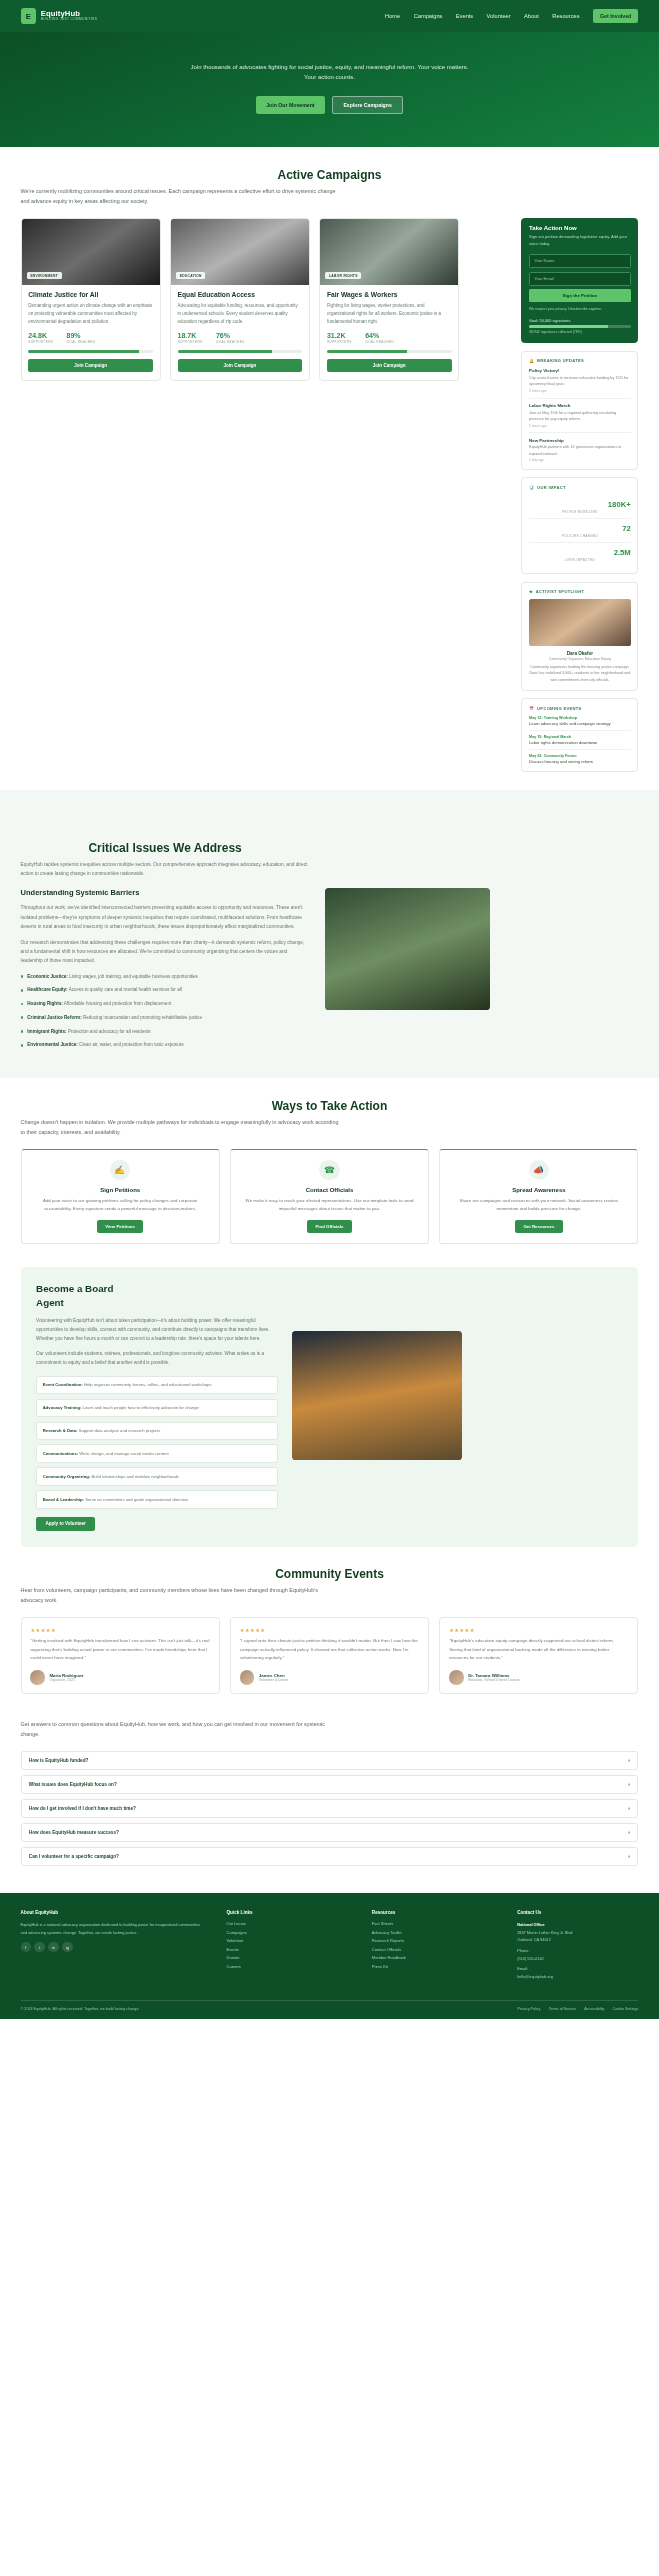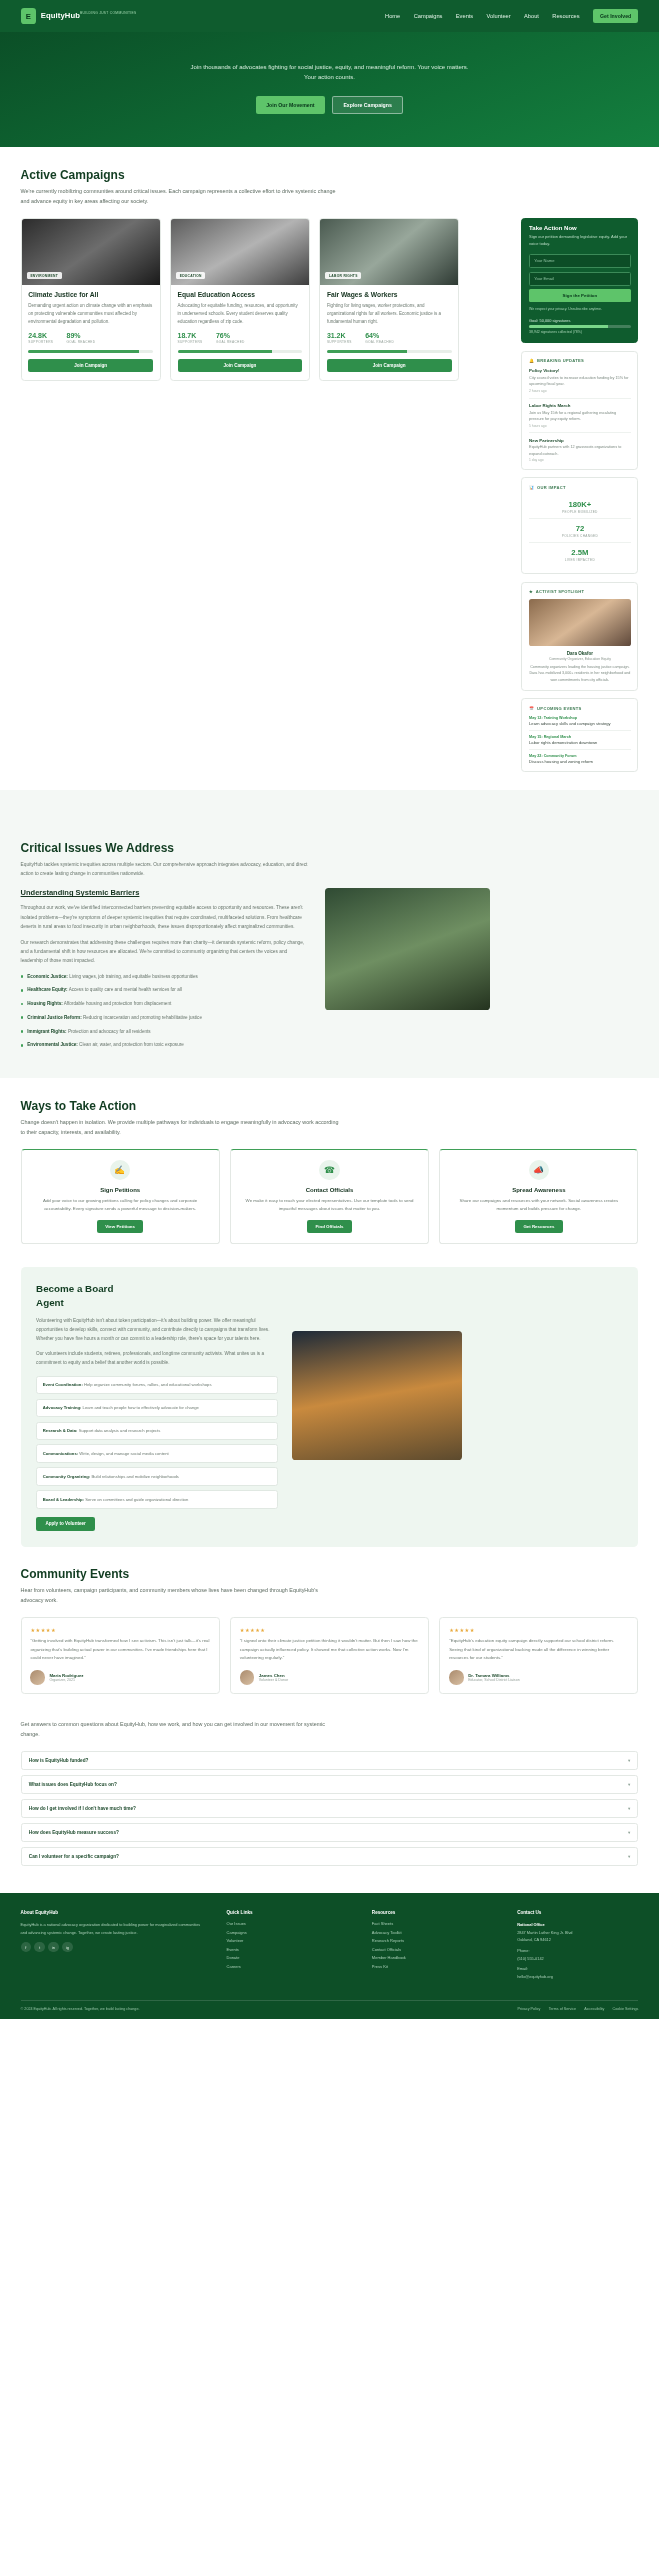--- a/index.html
+++ b/index.html
@@ -23,21 +23,21 @@
     padding: 0 20.6px;
     gap: 7.2px;
   }
   .brand { display: flex; align-items: center; gap: 4.6px; }
   .brand-mark {
     width: 15.5px; height: 15.5px; border-radius: 3.1px;
     background: #5ec46a;
     display: flex; align-items: center; justify-content: center;
     color: #09381c; font-weight: bold; font-size: 7.7px;
   }
-  .brand-text { display: flex; flex-direction: row; line-height: 1.1; }
+  .brand-text { display: flex; flex-direction: column; line-height: 1.1; }
   .brand-name { font-size: 7.7px; font-weight: bold; letter-spacing: 0.1px; }
   .brand-tag { font-size: 3.3px; letter-spacing: 0.3px; color: #a8dcb5; text-transform: uppercase; }
   .main-nav { margin-left: auto; display: flex; align-items: center; gap: 13.4px; }
   .main-nav a { font-size: 5.7px; color: #e2f3e7; }
   .cta-nav {
     background: #5ec46a; color: #07351a; font-size: 5.2px; font-weight: bold;
     padding: 3.6px 7.2px; border-radius: 2.1px; border: none; cursor: pointer;
   }
 
   
@@ -57,21 +57,21 @@
   .hero-actions { display: flex; gap: 7.2px; justify-content: center; }
   .btn {
     border: none; cursor: pointer; border-radius: 2.1px; font-size: 5.2px; font-weight: bold;
     padding: 5.2px 10.3px;
   }
   .btn-primary { background: #5ec46a; color: #07351a; }
   .btn-ghost { background: rgba(255,255,255,.12); color: #fff; border: 0.5px solid rgba(255,255,255,.45); }
 
   
   .section { padding: 20.6px 20.6px 5.2px; }
-  .section-title { font-size: 12px; font-weight: bold; margin-bottom: 5.2px; color: #123d22; }
+  .section-title { font-size: 12px; font-weight: bold; margin-bottom: 5.2px; color: #123d22; text-align: center; }
   .section-sub { font-size: 5.4px; color: #5d6b61; line-height: 1.8; max-width: 319px; margin-bottom: 11.3px; }
 
   .campaign-layout { display: flex; gap: 11.3px; align-items: flex-start; }
   .campaign-grid { flex: 1 1 auto; display: flex; flex-wrap: wrap; gap: 9.3px; }
 
   
   .campaign-card {
     width: 140px; background: #fff; border: 0.5px solid #e3e8e4; border-radius: 3.6px; overflow: hidden;
   }
   .card-photo { height: 66px; position: relative; }
@@ -125,38 +125,38 @@
     color: #3d7a52; margin-bottom: 5.2px; display: flex; align-items: center; gap: 2.6px;
   }
   .news-item { padding-bottom: 4.6px; margin-bottom: 4.6px; border-bottom: 0.5px solid #eef2ef; }
   .news-item:last-child { border-bottom: none; margin-bottom: 0; padding-bottom: 0; }
   .news-title { font-size: 4.4px; font-weight: bold; color: #1d4a2c; margin-bottom: 1.5px; }
   .news-desc { font-size: 3.8px; color: #7d8a82; line-height: 1.65; margin-bottom: 1.5px; }
   .news-time { font-size: 3.3px; color: #a7b2aa; }
 
   .impact-row { text-align: center; padding: 4.6px 0; border-bottom: 0.5px solid #eef2ef; }
   .impact-row:last-child { border-bottom: none; }
-  .impact-val { font-size: 7.7px; font-weight: bold; color: #2f8f4b; }
+  .impact-val { font-size: 7.7px; font-weight: bold; color: #2f8f4b; text-align: right; }
   .impact-lbl { font-size: 3.2px; text-transform: uppercase; letter-spacing: 0.3px; color: #95a19a; margin-top: 1px; }
 
   .spot-photo { height: 47px; border-radius: 2.6px; background: linear-gradient(145deg,#8a6a4c,#d8b795,#5e4staff); background: linear-gradient(145deg,#8a6a4c,#d8b795,#5e483a); margin-bottom: 4.6px; }
   .spot-name { font-size: 4.6px; font-weight: bold; color: #1d4a2c; text-align: center; }
   .spot-role { font-size: 3.5px; color: #8c978f; text-align: center; margin: 1px 0 3.1px; }
   .spot-quote { font-size: 3.7px; color: #7d8a82; line-height: 1.7; text-align: center; }
 
   .event-item { padding-bottom: 4.1px; margin-bottom: 4.1px; border-bottom: 0.5px solid #eef2ef; }
   .event-item:last-child { border-bottom: none; margin-bottom: 0; padding-bottom: 0; }
   .event-date { font-size: 3.7px; font-weight: bold; color: #2f8f4b; }
   .event-name { font-size: 4.1px; color: #3c4a41; margin-top: 1px; }
 
   
   .issues { background: #f4f8f5; padding: 20.6px 20.6px 23px; margin-top: 13.4px; }
   .issues-inner { display: flex; gap: 15.5px; align-items: flex-start; }
   .issues-text { flex: 1 1 auto; max-width: 289px; margin-top: 30px; }
-  .issues-text h3 { font-size: 7.5px; font-weight: bold; margin: 9.3px 0 6.2px; color: #15331f; text-decoration: underline; }
+  .issues-text h3 { font-size: 7.5px; font-weight: bold; margin: 9.3px 0 6.2px; color: #15331f; }
   .issues-text p { font-size: 4.8px; color: #68756c; line-height: 1.95; margin-bottom: 6.2px; }
   .issue-list { list-style: none; margin-top: 7.2px; }
   .issue-list li {
     font-size: 4.6px; color: #68756c; line-height: 1.75; margin-bottom: 5.7px; padding-left: 6.7px; position: relative;
   }
   .issue-list li::before {
     content: ""; position: absolute; left: 0; top: 2.6px; width: 2.6px; height: 2.6px; border-radius: 50%; background: #3f9f57;
   }
   .issue-list b { color: #1d4a2c; }
   .issues-photo {

